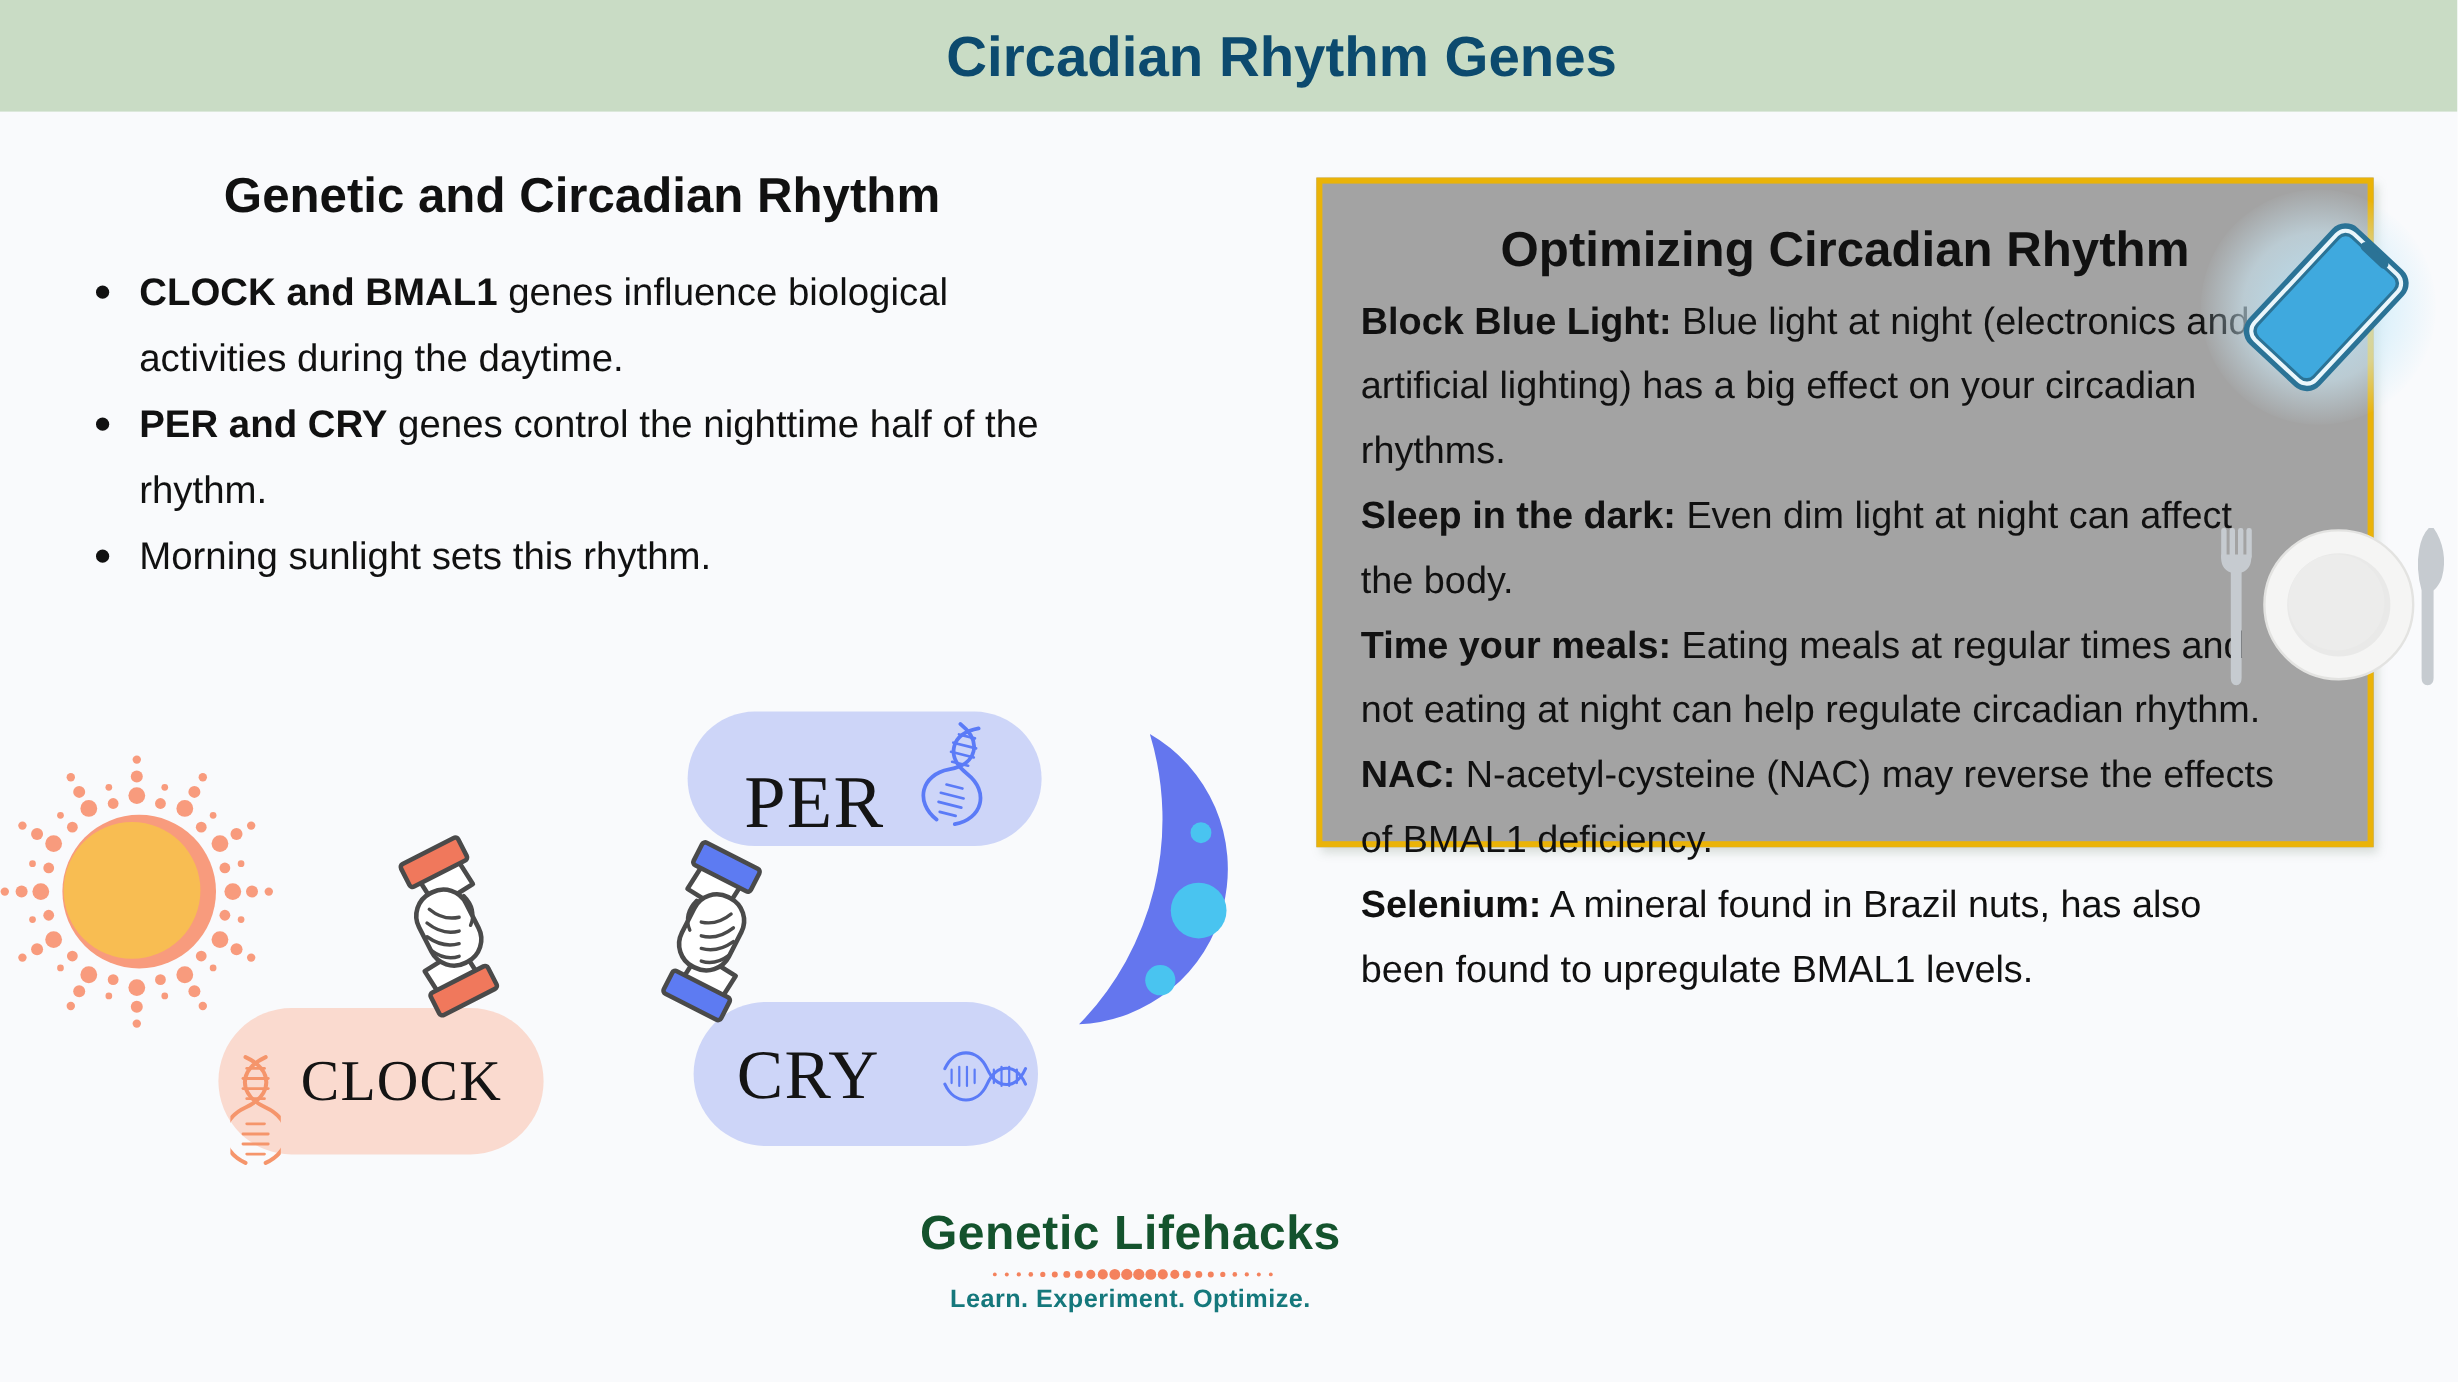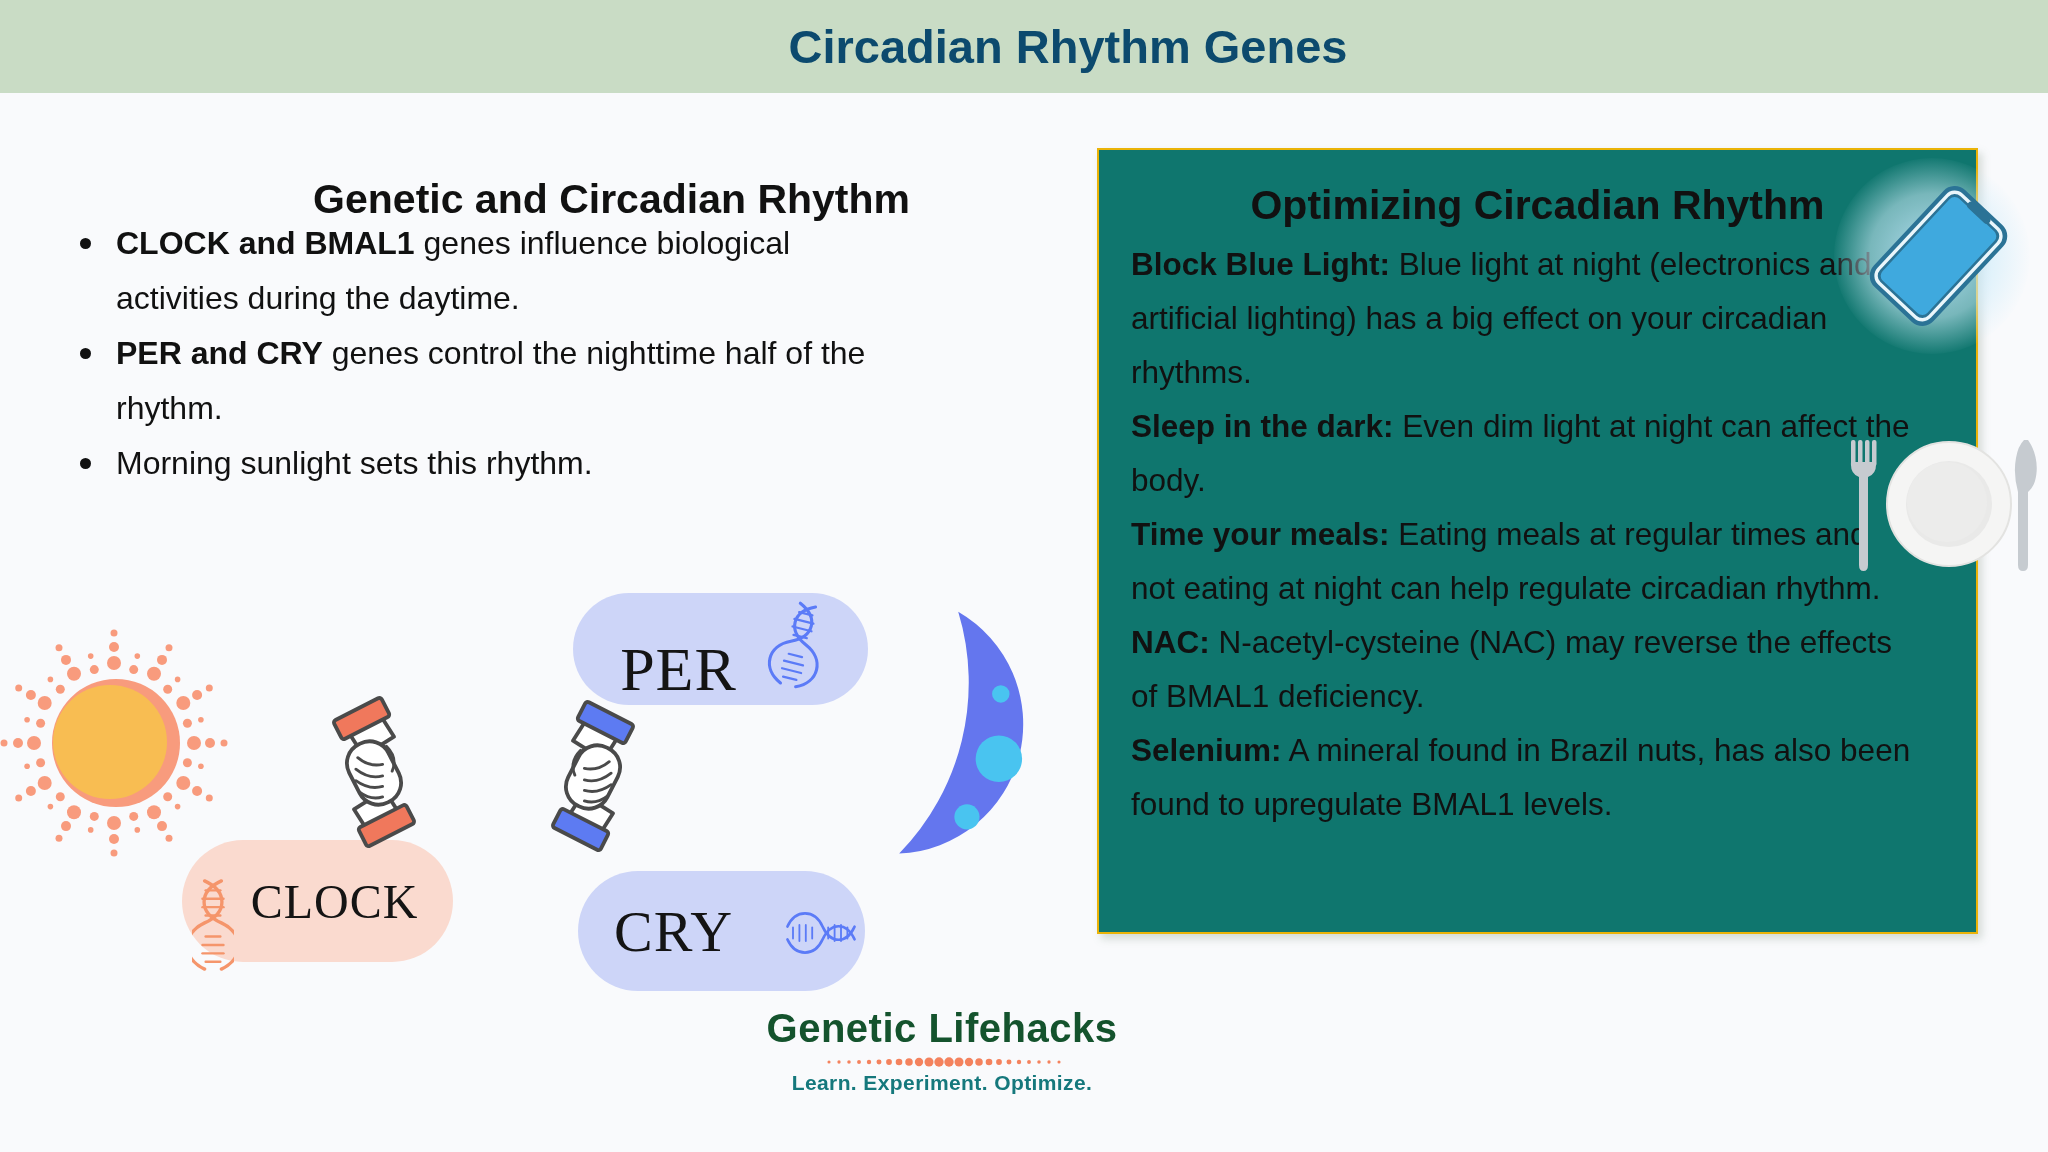--- a/index.html
+++ b/index.html
@@ -4,30 +4,30 @@
 <style>
   html,body{margin:0;padding:0;}
   #page{position:relative;width:2048px;height:1152px;background:#f9fafc;overflow:hidden;
         font-family:"Liberation Sans",sans-serif;color:#111;}
 
   
   #banner{position:absolute;left:0;top:0;width:2048px;height:93px;background:#c9dcc5;}
   #banner .title{width:100%;text-align:center;font-size:47px;font-weight:700;line-height:93px;color:#0c4a6e;padding-left:44px;}
 
   
-  #left-heading{position:absolute;left:60px;top:140px;width:850px;text-align:right;
-                font-size:41px;font-weight:700;margin-top:36px;}
+  #left-heading{position:absolute;left:60px;top:140px;width:850px;text-align:center;
+                font-size:41px;font-weight:700;}
   #bullet-list{position:absolute;left:78px;top:216px;width:820px;list-style:none;margin:0;padding:0;
                font-size:32px;line-height:55px;}
   #bullet-list li{position:relative;padding-left:38px;margin:0;}
   #bullet-list li .dot{position:absolute;left:2px;top:22px;width:11px;height:11px;border-radius:50%;background:#111;}
 
   
-  #opt-box{position:absolute;left:1097px;top:148px;width:881px;height:786px;background:#0f766e;
-           border:2px solid #eab308;box-sizing:border-box;box-shadow:4px 5px 8px rgba(120,140,120,.28);}
+  #opt-box{position:absolute;left:1097px;top:148px;width:881px;height:558px;background:#a3a3a3;
+           border:5px solid #eab308;box-sizing:border-box;box-shadow:4px 5px 8px rgba(120,140,120,.28);}
   #opt-heading{margin:32px 40px 8px 40px;text-align:center;font-size:41px;font-weight:700;}
   #tips{margin:0 64px 0 32px;font-size:31.5px;line-height:54px;}
   #tips p{margin:0;}
 
   
   #phone-glow{position:absolute;left:1834px;top:158px;width:196px;height:196px;border-radius:50%;
     background:radial-gradient(circle,rgba(187,227,246,.95) 0%,rgba(206,236,250,.55) 45%,rgba(249,250,252,0) 72%);}
   #phone-wrap{position:absolute;left:1896px;top:186px;width:85px;height:140px;transform:rotate(43deg);}
   
   #plate-wrap{position:absolute;left:1845px;top:438px;width:200px;height:140px;}
@@ -35,21 +35,21 @@
   
   .pill{position:absolute;display:flex;align-items:center;justify-content:center;
         font-family:"Liberation Serif","DejaVu Serif",serif;letter-spacing:1px;color:#141414;z-index:2;}
   #pill-bmal1{left:237px;top:595px;width:280px;height:107px;border-radius:54px;background:#fadacf;
               font-size:56px;padding-left:42px;box-sizing:border-box;}
   #pill-clock{left:182px;top:840px;width:271px;height:122px;border-radius:61px;background:#fadacf;
               font-size:48px;padding-left:34px;box-sizing:border-box;}
   #pill-per{left:573px;top:593px;width:295px;height:112px;border-radius:56px;background:#cdd5f8;
             font-size:62px;padding-right:84px;box-sizing:border-box;align-items:flex-end;}
   #pill-cry{left:578px;top:835px;width:287px;height:120px;border-radius:60px;background:#cdd5f8;
-            font-size:58px;padding-right:96px;box-sizing:border-box;margin-top:36px;}
+            font-size:58px;padding-right:96px;box-sizing:border-box;}
   .dna{position:absolute;z-index:3;}
   .dna svg{display:block;width:100%;height:100%;}
   #dna-bmal1{left:2px;top:24px;width:56px;height:126px;color:#f5956b;transform:rotate(6deg);}
   #dna-clock{left:10px;top:36px;width:42px;height:98px;color:#f5956b;}
   #dna-per{right:42px;top:8px;width:56px;height:88px;color:#5b7bf7;transform:rotate(14deg);}
   #dna-cry{right:16px;top:26px;width:56px;height:72px;color:#5b7bf7;transform:rotate(90deg);}
   .handshake{position:absolute;width:86px;height:156px;z-index:5;}
   #hs-day{left:331px;top:695px;color:#f0785c;}
   #hs-night{left:550px;top:699px;color:#5d7bf2;transform:scaleX(-1);}
   #sun-wrap{position:absolute;left:-16px;top:613px;width:260px;height:260px;z-index:1;}

